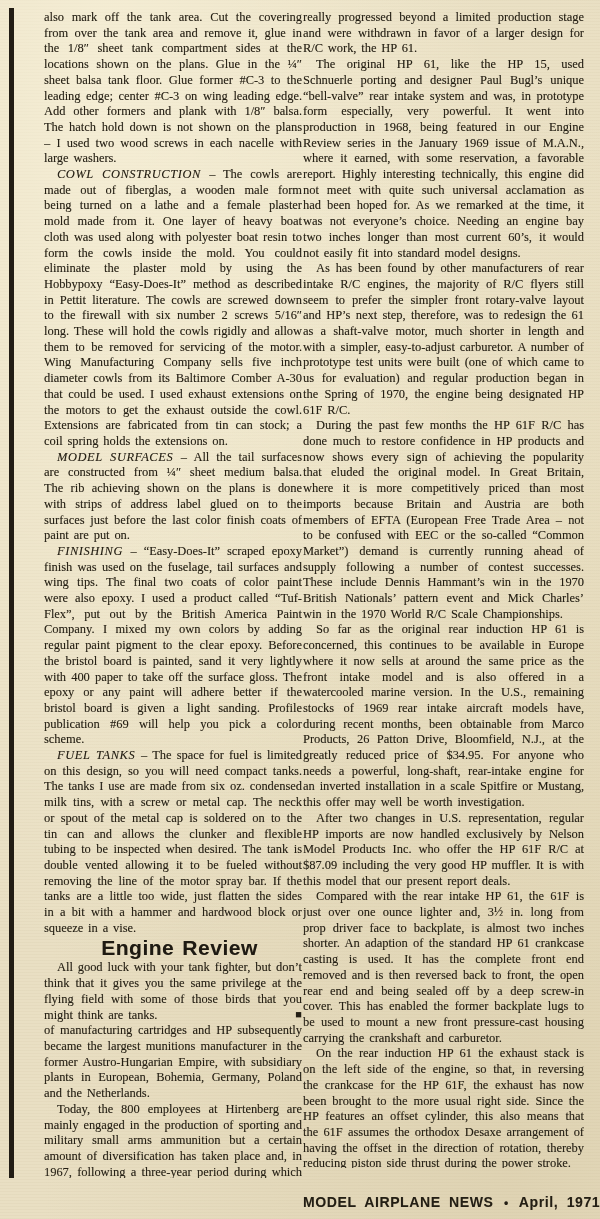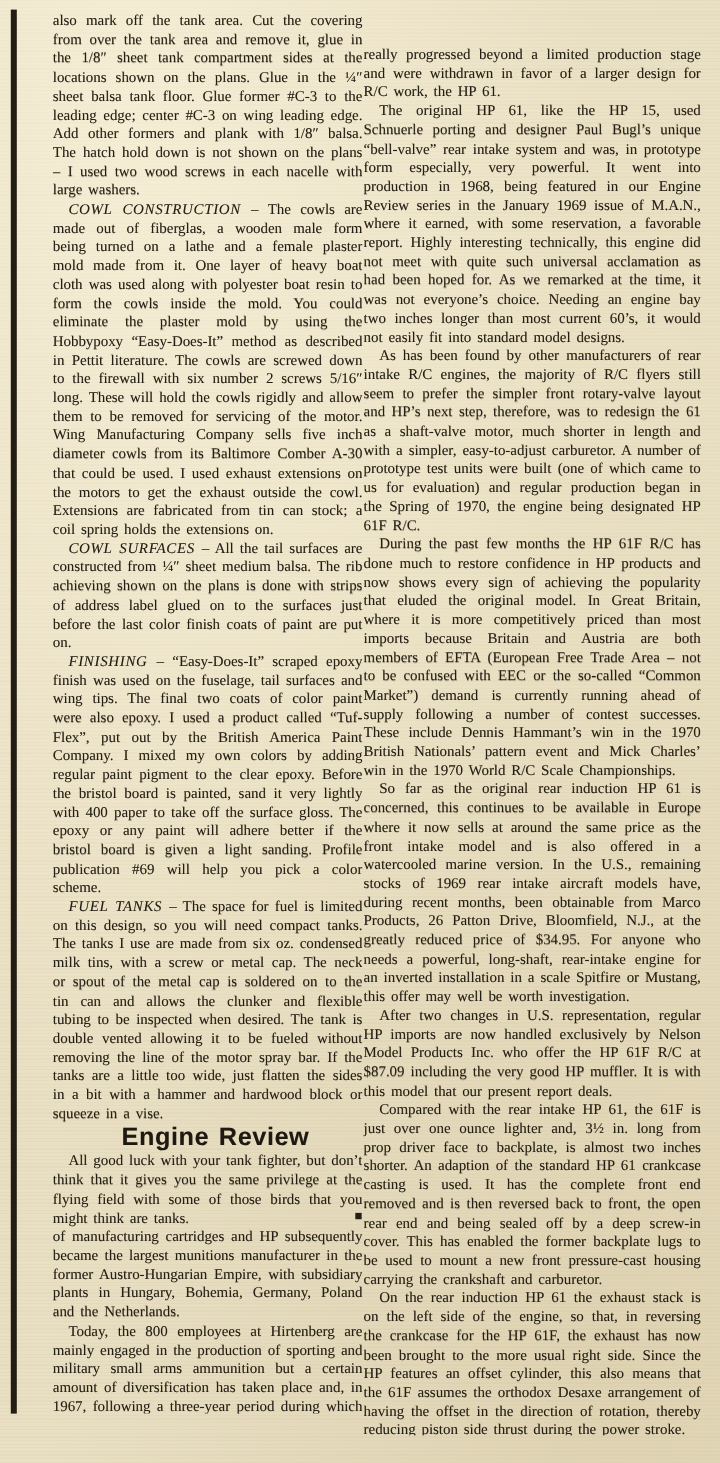--- a/index.html
+++ b/index.html
@@ -44,21 +44,20 @@
   }
   .col-left {
     left: 44px;
     width: 258px;
     height: 1168px;
   }
   .col-right {
     left: 303px;
     width: 281px;
     height: 1158px;
-    margin-top: 28px;
   }
   p.para {
     margin: 0;
     text-indent: 13px;
   }
   p.para.noindent {
     text-indent: 0;
   }
   p.para.rel {
     position: relative;
@@ -116,36 +115,41 @@
 </head>
 <body>
 
 <div class="page">
 
   <div class="left-rule"></div>
 
   <div class="col col-left">
     <p class="para noindent"><span>also mark off the tank area. Cut the covering from over the tank area and remove it, glue in the 1/8″ sheet tank compartment sides at the locations shown on the plans. Glue in the ¼″ sheet balsa tank floor. Glue former #C-3 to the leading edge; center #C-3 on wing leading edge. Add other formers and plank with 1/8″ balsa. The hatch hold down is not shown on the plans – I used two wood screws in each nacelle with large washers.</span></p>
     <p class="para"><span class="lead">COWL CONSTRUCTION </span><span>– The cowls are made out of fiberglas, a wooden male form being turned on a lathe and a female plaster mold made from it. One layer of heavy boat cloth was used along with polyester boat resin to form the cowls inside the mold. You could eliminate the plaster mold by using the Hobbypoxy “Easy-Does-It” method as described in Pettit literature. The cowls are screwed down to the firewall with six number 2 screws 5/16″ long. These will hold the cowls rigidly and allow them to be removed for servicing of the motor. Wing Manufacturing Company sells five inch diameter cowls from its Baltimore Comber A-30 that could be used. I used exhaust extensions on the motors to get the exhaust outside the cowl. Extensions are fabricated from tin can stock; a coil spring holds the extensions on.</span></p>
-    <p class="para"><span class="lead">COWL SURFACES </span><span>– All the tail surfaces are constructed from ¼″ sheet medium balsa. The rib achieving shown on the plans is done with strips of address label glued on to the surfaces just before the last color finish coats of paint are put on.</span></p>
+    <p class="para"><span class="lead">MODEL SURFACES </span><span>– All the tail surfaces are constructed from ¼″ sheet medium balsa. The rib achieving shown on the plans is done with strips of address label glued on to the surfaces just before the last color finish coats of paint are put on.</span></p>
     <p class="para"><span class="lead">FINISHING </span><span>– “Easy-Does-It” scraped epoxy finish was used on the fuselage, tail surfaces and wing tips. The final two coats of color paint were also epoxy. I used a product called “Tuf-Flex”, put out by the British America Paint Company. I mixed my own colors by adding regular paint pigment to the clear epoxy. Before the bristol board is painted, sand it very lightly with 400 paper to take off the surface gloss. The epoxy or any paint will adhere better if the bristol board is given a light sanding. Profile publication #69 will help you pick a color scheme.</span></p>
     <p class="para"><span class="lead">FUEL TANKS </span><span>– The space for fuel is limited on this design, so you will need compact tanks. The tanks I use are made from six oz. condensed milk tins, with a screw or metal cap. The neck or spout of the metal cap is soldered on to the tin can and allows the clunker and flexible tubing to be inspected when desired. The tank is double vented allowing it to be fueled without removing the line of the motor spray bar. If the tanks are a little too wide, just flatten the sides in a bit with a hammer and hardwood block or squeeze in a vise.</span></p>
     <p class="para section-heading">Engine Review</p>
     <p class="para rel"><span>All good luck with your tank fighter, but don’t think that it gives you the same privilege at the flying field with some of those birds that you might think are tanks.</span><span class="endmark">■</span></p>
-    <p class="para noindent"><span>of manufacturing cartridges and HP subsequently became the largest munitions manufacturer in the former Austro-Hungarian Empire, with subsidiary plants in Hungary, Bohemia, Germany, Poland and the Netherlands.</span></p>
+    <p class="para noindent"><span>of manufacturing cartridges and HP subsequently became the largest munitions manufacturer in the former Austro-Hungarian Empire, with subsidiary plants in European, Bohemia, Germany, Poland and the Netherlands.</span></p>
     <p class="para"><span>Today, the 800 employees at Hirtenberg are mainly engaged in the production of sporting and military small arms ammunition but a certain amount of diversification has taken place and, in 1967, following a three-year period during which small two-cycle engines had been made experimentally at HP, a separate Engine Department was set up for the production of model motors.</span></p>
 
   </div>
 
   <div class="col col-right">
     <p class="para noindent"><span>really progressed beyond a limited production stage and were withdrawn in favor of a larger design for R/C work, the HP 61.</span></p>
     <p class="para"><span>The original HP 61, like the HP 15, used Schnuerle porting and designer Paul Bugl’s unique “bell-valve” rear intake system and was, in prototype form especially, very powerful. It went into production in 1968, being featured in our Engine Review series in the January 1969 issue of M.A.N., where it earned, with some reservation, a favorable report. Highly interesting technically, this engine did not meet with quite such universal acclamation as had been hoped for. As we remarked at the time, it was not everyone’s choice. Needing an engine bay two inches longer than most current 60’s, it would not easily fit into standard model designs.</span></p>
     <p class="para"><span>As has been found by other manufacturers of rear intake R/C engines, the majority of R/C flyers still seem to prefer the simpler front rotary-valve layout and HP’s next step, therefore, was to redesign the 61 as a shaft-valve motor, much shorter in length and with a simpler, easy-to-adjust carburetor. A number of prototype test units were built (one of which came to us for evaluation) and regular production began in the Spring of 1970, the engine being designated HP 61F R/C.</span></p>
     <p class="para"><span>During the past few months the HP 61F R/C has done much to restore confidence in HP products and now shows every sign of achieving the popularity that eluded the original model. In Great Britain, where it is more competitively priced than most imports because Britain and Austria are both members of EFTA (European Free Trade Area – not to be confused with EEC or the so-called “Common Market”) demand is currently running ahead of supply following a number of contest successes. These include Dennis Hammant’s win in the 1970 British Nationals’ pattern event and Mick Charles’ win in the 1970 World R/C Scale Championships.</span></p>
     <p class="para"><span>So far as the original rear induction HP 61 is concerned, this continues to be available in Europe where it now sells at around the same price as the front intake model and is also offered in a watercooled marine version. In the U.S., remaining stocks of 1969 rear intake aircraft models have, during recent months, been obtainable from Marco Products, 26 Patton Drive, Bloomfield, N.J., at the greatly reduced price of $34.95. For anyone who needs a powerful, long-shaft, rear-intake engine for an inverted installation in a scale Spitfire or Mustang, this offer may well be worth investigation.</span></p>
     <p class="para"><span>After two changes in U.S. representation, regular HP imports are now handled exclusively by Nelson Model Products Inc. who offer the HP 61F R/C at $87.09 including the very good HP muffler. It is with this model that our present report deals.</span></p>
     <p class="para"><span>Compared with the rear intake HP 61, the 61F is just over one ounce lighter and, 3½ in. long from prop driver face to backplate, is almost two inches shorter. An adaption of the standard HP 61 crankcase casting is used. It has the complete front end removed and is then reversed back to front, the open rear end and being sealed off by a deep screw-in cover. This has enabled the former backplate lugs to be used to mount a new front pressure-cast housing carrying the crankshaft and carburetor.</span></p>
     <p class="para"><span>On the rear induction HP 61 the exhaust stack is on the left side of the engine, so that, in reversing the crankcase for the HP 61F, the exhaust has now been brought to the more usual right side. Since the HP features an offset cylinder, this also means that the 61F assumes the orthodox Desaxe arrangement of having the offset in the direction of rotation, thereby reducing piston side thrust during the power stroke.</span></p>
 
   </div>
 
+  <div class="page-footer">
+    <span>MODEL AIRPLANE NEWS</span>
+    <span class="bullet">•</span>
+    <span>April, 1971</span>
+  </div>
 
 </div>
 
 </body></html>

